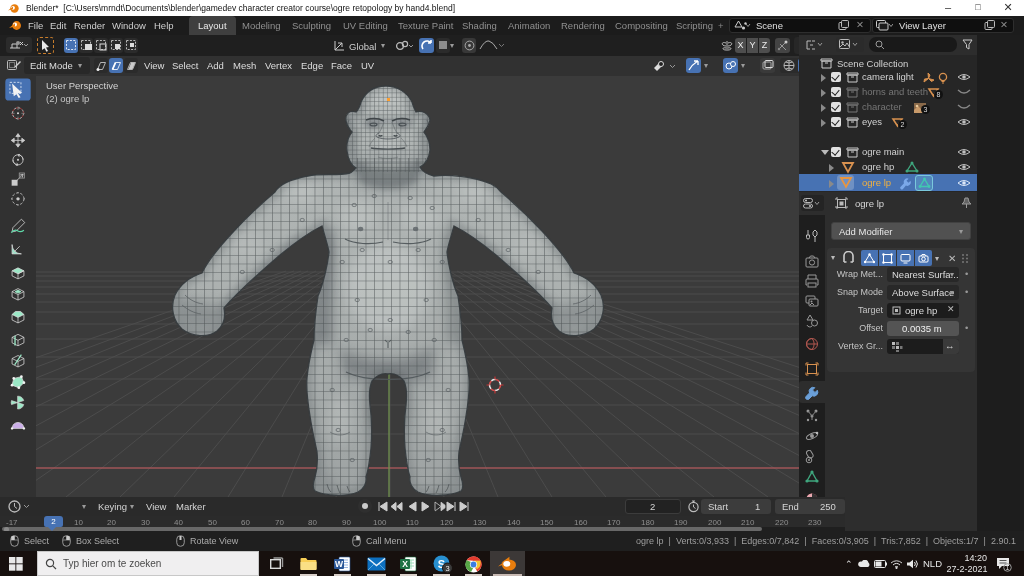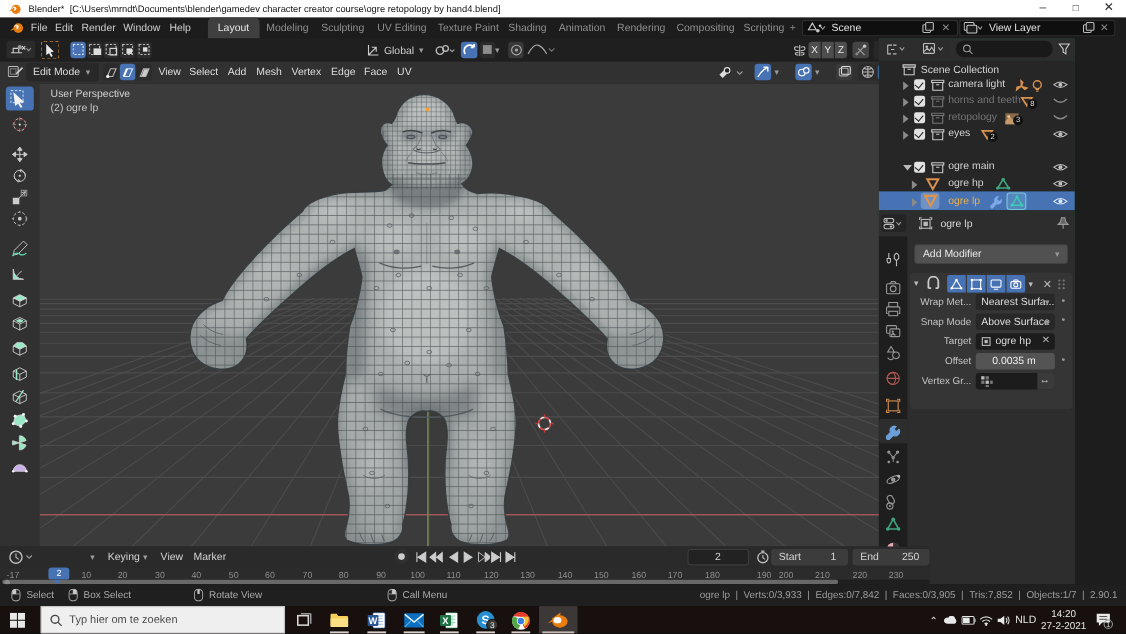--- a/index.html
+++ b/index.html
@@ -560,21 +560,21 @@
    <svg class="oeye" viewBox="0 0 14 10">
             <path d="M1 3 Q7 9 13 3" fill="none" stroke="#888" stroke-width="1.3"></path>
           </svg>
         </div>
   <div class="orow dim" style="top:45px">
           <i class="oarr"></i>
           <i class="ochk"></i>
           <svg class="ocol" width="13" height="11" viewBox="0 0 13 11">
             <path d="M2 3 h9 v7 h-9 z M1 1 h11 v2 h-11 z M5 5 h3" stroke="#777" fill="none"></path>
           </svg>
-          <span class="olbl">retopology</span>
+          <span class="olbl">character</span>
    <svg class="abs" style="left:114px;top:2px" width="14" height="12" viewBox="0 0 14 12">
             <rect x="1" y="1" width="12" height="10" fill="#8a6a4a"></rect>
             <path d="M1 8 l4-4 3 3 2-2 3 3 v3 h-12 z" fill="#c89a6a"></path>
             <circle cx="4" cy="4" r="1.3" fill="#e8c89a"></circle>
           </svg>
           <b class="obadge" style="left:122px">3</b>
    <svg class="oeye" viewBox="0 0 14 10">
             <path d="M1 3 Q7 9 13 3" fill="none" stroke="#888" stroke-width="1.3"></path>
           </svg>
         </div>
@@ -875,21 +875,21 @@
         <span class="abs" style="left:342px;top:2px;">90</span>
         <span class="abs" style="left:373px;top:2px;">100</span>
         <span class="abs" style="left:406px;top:2px;">110</span>
         <span class="abs" style="left:440px;top:2px;">120</span>
         <span class="abs" style="left:473px;top:2px;">130</span>
         <span class="abs" style="left:507px;top:2px;">140</span>
         <span class="abs" style="left:540px;top:2px;">150</span>
         <span class="abs" style="left:574px;top:2px;">160</span>
         <span class="abs" style="left:607px;top:2px;">170</span>
         <span class="abs" style="left:641px;top:2px;">180</span>
-        <span class="abs" style="left:688px;top:2px;">190</span>
+        <span class="abs" style="left:674px;top:2px;">190</span>
         <span class="abs" style="left:708px;top:2px;">200</span>
         <span class="abs" style="left:741px;top:2px;">210</span>
         <span class="abs" style="left:775px;top:2px;">220</span>
         <span class="abs" style="left:808px;top:2px;">230</span>
     <div class="abs" style="left:44px;top:0;width:19px;height:11px;background:#4772b3;border-radius:3px 3px 2px 2px;color:#fff;text-align:center;font-size:8px;line-height:11px;">2</div>
   </div>
 
   <div class="abs" style="left:0;top:30px;width:845px;height:4px;background:#1f1f1f;"></div>
   <div class="abs" style="left:2px;top:30px;width:760px;height:4px;background:#686868;border-radius:2px;"></div>
       <div class="abs" style="left:4px;top:29.5px;width:5px;height:5px;border-radius:50%;background:#8a8a8a;"></div>
@@ -1017,21 +1017,21 @@
           <path d="M3 6 a5.2 5.2 0 0 1 7 0"></path>
           <path d="M5 8 a2.5 2.5 0 0 1 3 0"></path>
         </g>
         <circle cx="6.5" cy="9" r="1" fill="#e8e8e8"></circle>
       </svg>
   <svg class="abs" style="left:906px;top:8px" width="12" height="10" viewBox="0 0 12 10">
         <path d="M1 3.5 h2.5 L7 0.8 v8.4 L3.5 6.5 H1 z" fill="#e8e8e8"></path>
         <path d="M8.5 3 a3 3 0 0 1 0 4 M10 1.5 a5.5 5.5 0 0 1 0 7" stroke="#e8e8e8" fill="none"></path>
       </svg>
   <span class="abs w" style="left:923px;top:7px;font-size:9.5px;">NLD</span>
-  <span class="abs w" style="left:947px;top:2px;width:40px;text-align:center;font-size:9px;">14:20</span>
+  <span class="abs w" style="left:947px;top:2px;width:40px;text-align:right;font-size:9px;">14:20</span>
   <span class="abs w" style="left:943px;top:13px;width:48px;text-align:center;font-size:9px;">27-2-2021</span>
   <svg class="abs" style="left:996px;top:6px" width="16" height="15" viewBox="0 0 16 15">
         <path d="M1 1 h12 v8 h-7 l-3 3 v-3 h-2 z" fill="#e8e8e8"></path>
         <path d="M3.5 3.5 h7 M3.5 6 h7" stroke="#555"></path>
         <circle cx="11.5" cy="10.5" r="3.8" fill="none" stroke="#9a9a9a"></circle>
         <text x="11.5" y="13.2" font-size="7" font-family="Liberation Sans" fill="#ddd" text-anchor="middle">1</text>
       </svg>
 </div>
 
 </div>

